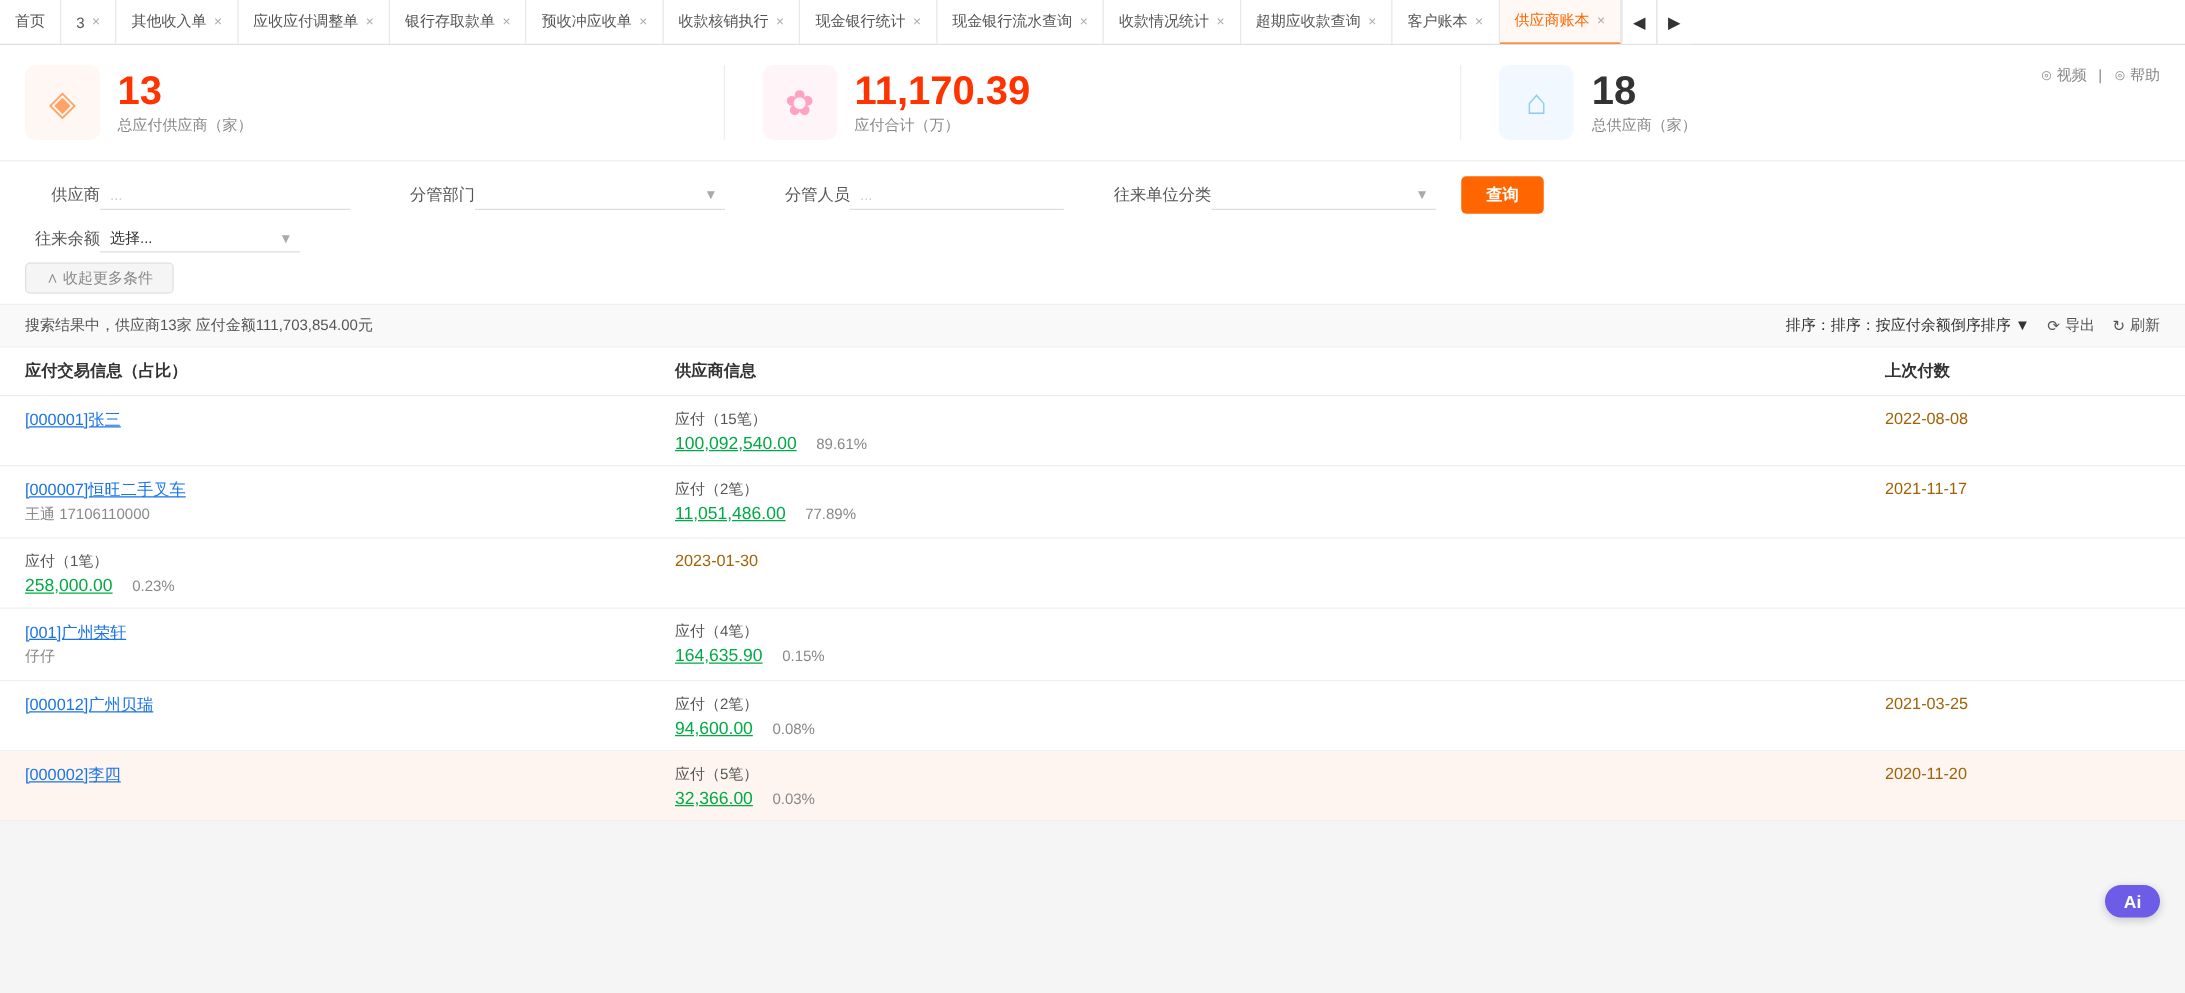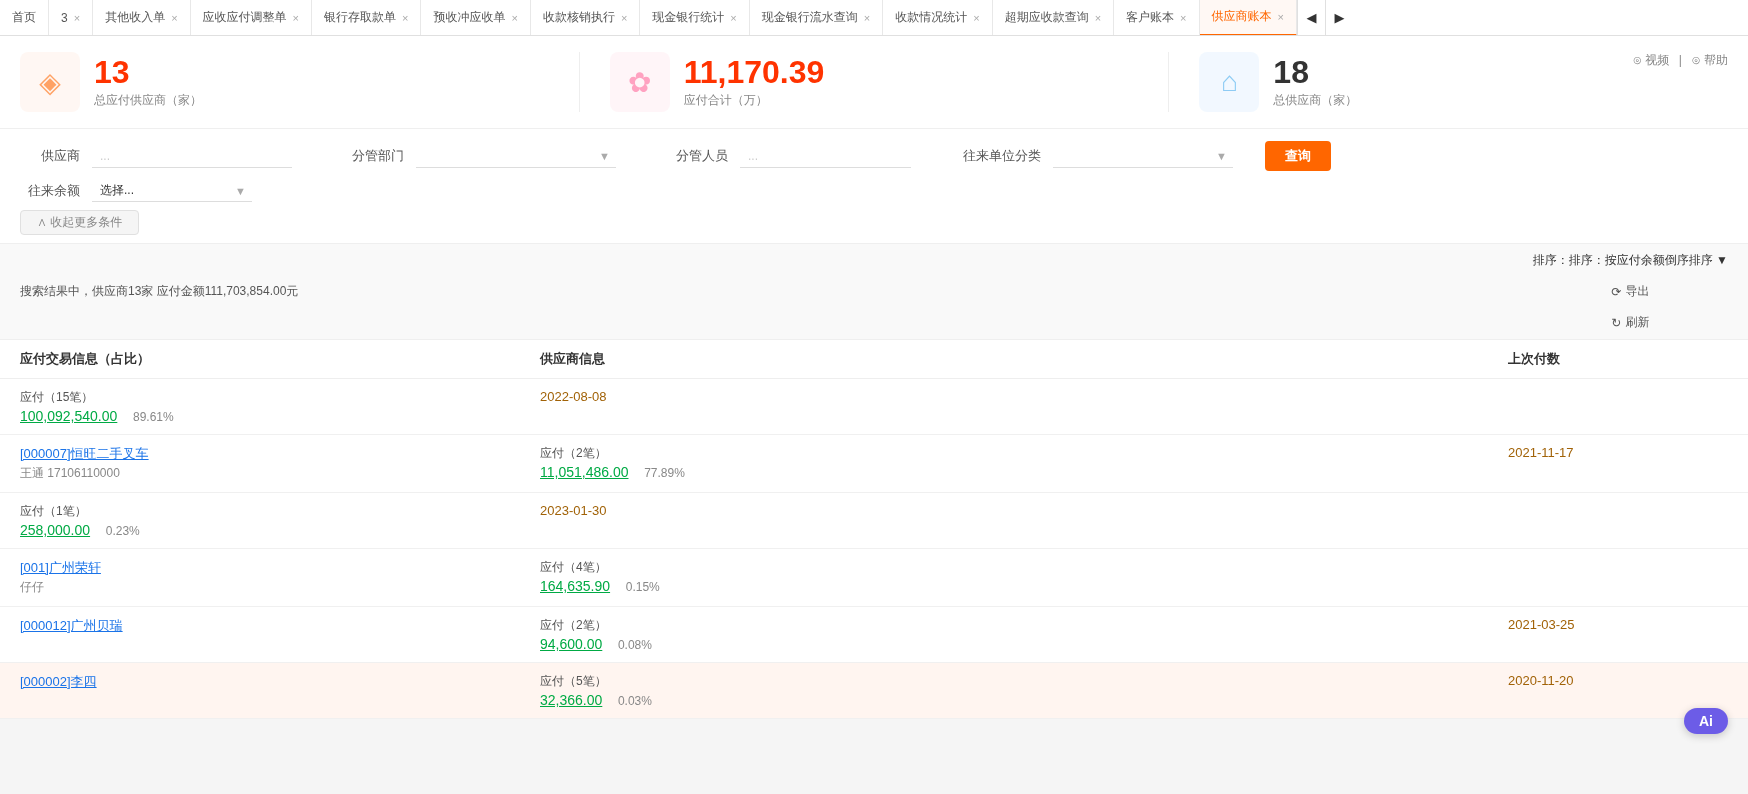--- a/index.html
+++ b/index.html
@@ -32,21 +32,21 @@
     .stat-content .big-num { font-size: 32px; font-weight: bold; color: #ff3300; line-height: 1.1; }
     .stat-content .label { font-size: 12px; color: #888; margin-top: 2px; }
     .stat-divider { width: 1px; height: 60px; background: #eee; margin: 0 30px; }
     .help-links { position: absolute; right: 20px; top: 16px; font-size: 12px; color: #888; }
     .help-links span { cursor: pointer; }
 
     
     .filter-area {
       background: #fff; padding: 12px 20px 8px; border-bottom: 1px solid #efefef;
     }
-    .filter-row { display: flex; align-items: center; gap: 12px; margin-bottom: 8px; }
+    .filter-row { display: flex; align-items: center; gap: 0; margin-bottom: 8px; }
     .filter-label { font-size: 13px; color: #555; white-space: nowrap; min-width: 60px; text-align: right; }
     .filter-input {
       border: none; border-bottom: 1px solid #ddd; padding: 4px 8px; font-size: 12px;
       color: #333; background: transparent; min-width: 160px; outline: none; cursor: pointer;
     }
     .filter-input::placeholder { color: #ccc; }
     .filter-select {
       border: none; border-bottom: 1px solid #ddd; padding: 4px 24px 4px 8px; font-size: 12px;
       color: #333; background: transparent; min-width: 200px; outline: none; cursor: pointer;
       appearance: none; -webkit-appearance: none;
@@ -58,21 +58,21 @@
       font-size: 13px; cursor: pointer; font-weight: bold;
     }
     .collapse-bar { text-align: left; margin-top: 4px; }
     .collapse-btn { font-size: 12px; color: #888; cursor: pointer; background: #f5f5f5; border: 1px solid #e0e0e0; padding: 3px 16px; border-radius: 4px; display: inline-block; }
 
     
     .result-bar {
       display: flex; align-items: center; justify-content: space-between;
       padding: 8px 20px; background: #f9f9f9; border-bottom: 1px solid #efefef; font-size: 12px; color: #555;
     }
-    .result-bar .right-actions { display: flex; align-items: center; gap: 14px; flex-direction: column; }
+    .result-bar .right-actions { display: flex; align-items: center; gap: 14px; }
     .result-bar .sort-label { color: #333; }
     .action-btn { display: flex; align-items: center; gap: 4px; cursor: pointer; color: #555; font-size: 12px; }
 
     
     .table-wrap { background: #fff; }
     .table-header { display: grid; grid-template-columns: 520px 1fr 220px; padding: 10px 20px; font-size: 13px; font-weight: bold; color: #333; border-bottom: 1px solid #eee; }
     .table-row { display: grid; grid-template-columns: 520px 1fr 220px; padding: 10px 20px; border-bottom: 1px solid #f0f0f0; align-items: start; font-size: 13px; }
     .table-row.highlight { background: #fff5f0; }
     .row-link { color: #1a73e8; text-decoration: underline; cursor: pointer; font-size: 13px; }
     .row-sub { color: #888; font-size: 12px; margin-top: 2px; }
@@ -226,20 +226,23 @@
 </div>
 
 <div class="table-wrap">
   <div class="table-header">
     <span>应付交易信息（占比）</span>
     <span>供应商信息</span>
     <span>上次付数</span>
   </div>
 
   <div class="table-row">
+    <div>
+      <a class="row-link">[000001]张三</a>
+    </div>
     <div class="pay-info">
       <div class="pay-label">应付（15笔）</div>
       <div>
         <span class="pay-amount">100,092,540.00</span>
         <span class="pay-pct">89.61%</span>
       </div>
     </div>
     <div class="last-pay">2022-08-08</div>
   </div>
 

